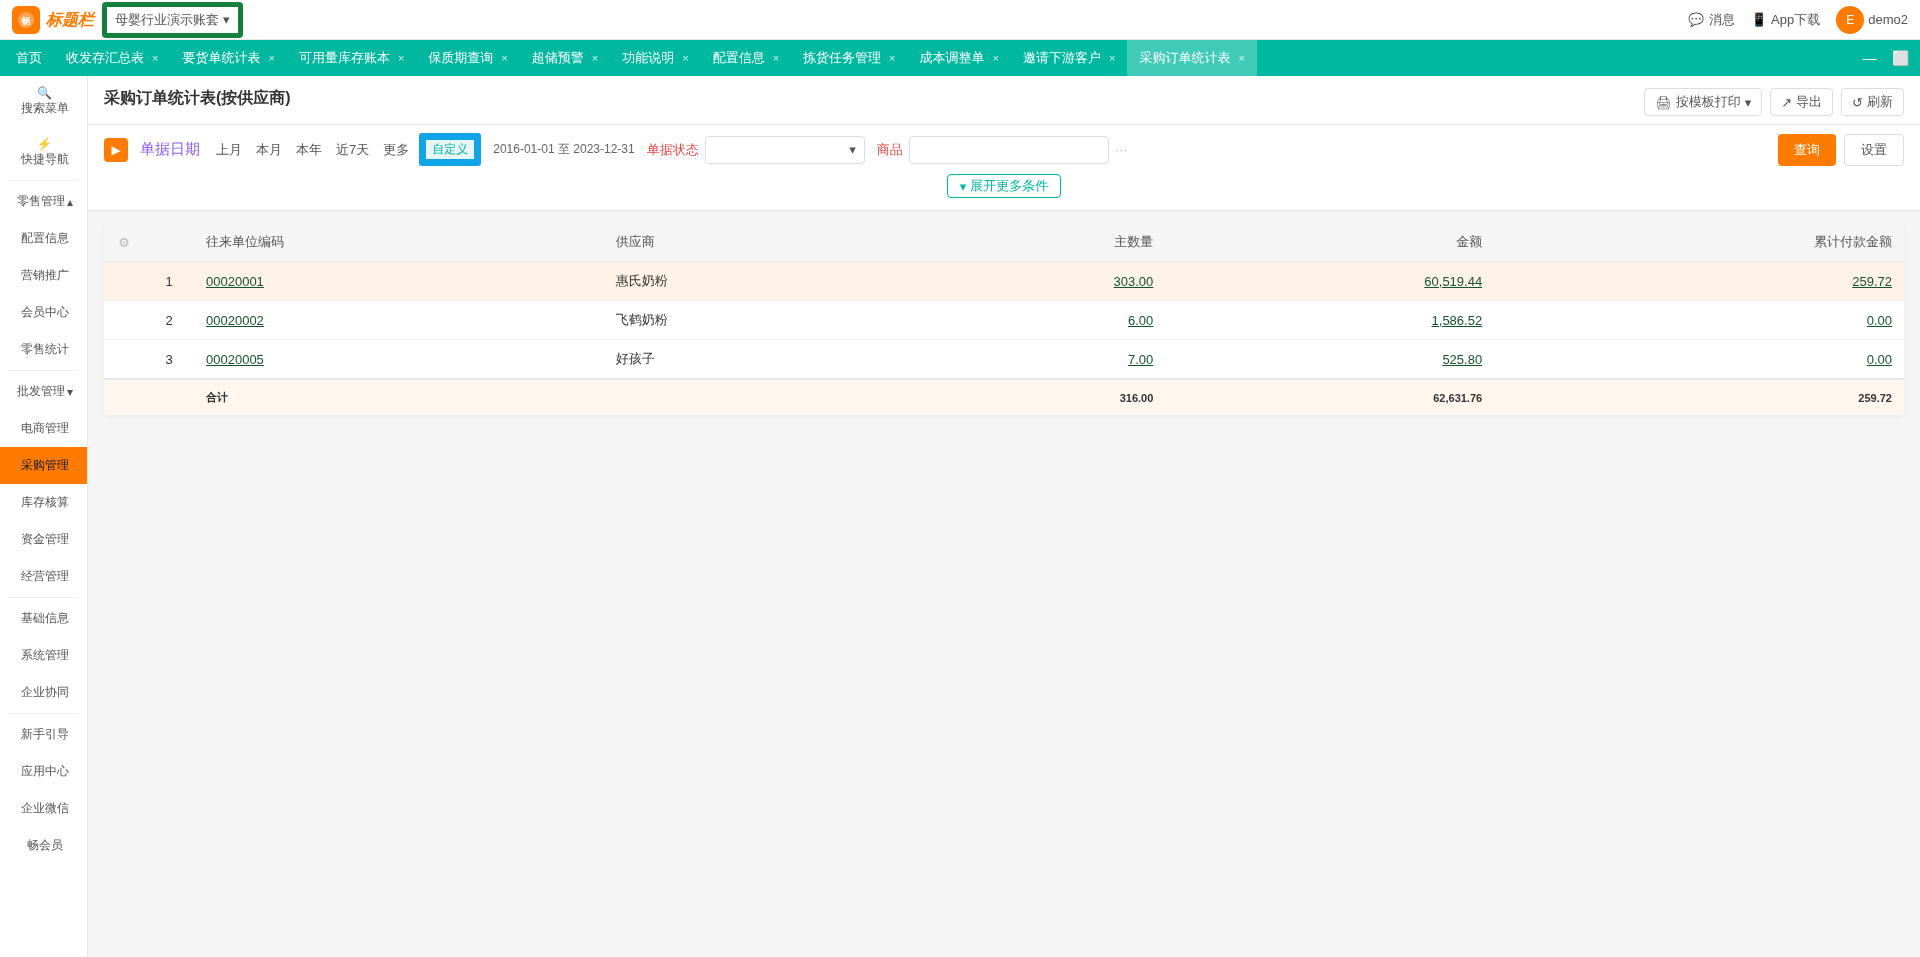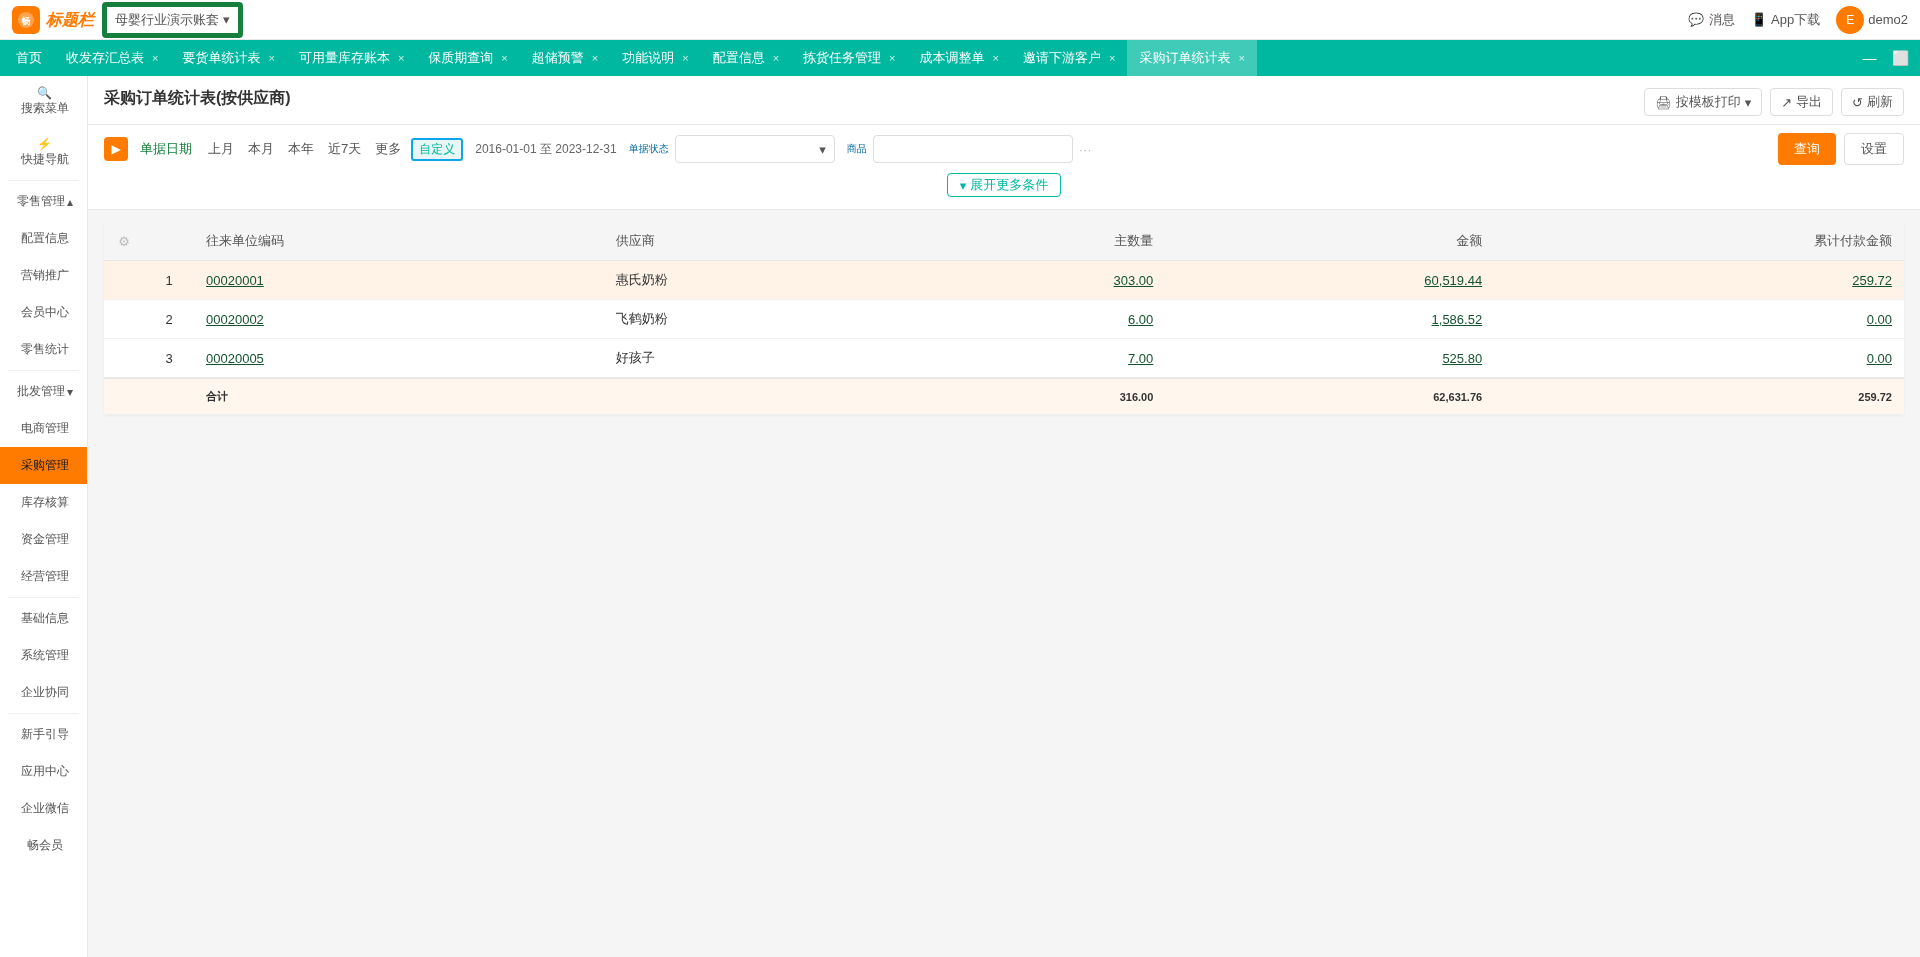--- a/index.html
+++ b/index.html
@@ -39,27 +39,27 @@
     .page-title { font-size: 16px; font-weight: bold; color: #333; }
     .page-actions { display: flex; align-items: center; gap: 8px; }
     .btn-template-print { display: flex; align-items: center; gap: 4px; border: 1px solid #ddd; background: #fff; padding: 4px 10px; border-radius: 4px; cursor: pointer; font-size: 13px; color: #555; }
     .btn-export { display: flex; align-items: center; gap: 4px; border: 1px solid #ddd; background: #fff; padding: 4px 10px; border-radius: 4px; cursor: pointer; font-size: 13px; color: #555; }
     .btn-refresh { display: flex; align-items: center; gap: 4px; border: 1px solid #ddd; background: #fff; padding: 4px 10px; border-radius: 4px; cursor: pointer; font-size: 13px; color: #555; }
 
     
     .filter-area { background: #fff; padding: 8px 16px; border-bottom: 1px solid #e8e8e8; }
     .filter-row { display: flex; align-items: center; gap: 12px; margin-bottom: 4px; flex-wrap: wrap; }
     .filter-toggle { width: 24px; height: 24px; background: #ff7b00; border-radius: 4px; display: flex; align-items: center; justify-content: center; color: #fff; cursor: pointer; font-size: 12px; flex-shrink: 0; }
-    .filter-label { color: #15803d; font-size: 13px; white-space: nowrap; }
+    .filter-label { color: #8b5cf6; font-size: 15px; white-space: nowrap; }
     .date-shortcuts { display: flex; gap: 6px; align-items: center; }
     .date-shortcut { color: #555; font-size: 13px; cursor: pointer; padding: 2px 4px; }
-    .date-range-tag { background: #e8f7f5; color: #00b8a0; border: 2px solid #0ea5e9; border-radius: 3px; padding: 1px 6px; font-size: 12px; cursor: pointer; }
+    .date-range-tag { background: #e8f7f5; color: #00b8a0; border: 7px solid #0ea5e9; border-radius: 3px; padding: 1px 6px; font-size: 12px; cursor: pointer; }
     .date-range-display { font-size: 12px; color: #666; }
     .filter-field { display: flex; align-items: center; gap: 6px; }
-    .filter-field-label { color: #0369a1; font-size: 10px; white-space: nowrap; }
+    .filter-field-label { color: #ef4444; font-size: 13px; white-space: nowrap; }
     .filter-select { border: 1px solid #ddd; border-radius: 4px; padding: 4px 8px; font-size: 13px; color: #555; min-width: 160px; height: 28px; cursor: pointer; background: #fff; display: flex; align-items: center; justify-content: space-between; }
     .filter-input { border: 1px solid #ddd; border-radius: 4px; padding: 4px 8px; font-size: 13px; color: #555; min-width: 200px; height: 28px; }
     .btn-search { background: #ff7b00; color: #fff; border: none; padding: 6px 16px; border-radius: 4px; cursor: pointer; font-size: 13px; }
     .btn-settings { background: #fff; color: #555; border: 1px solid #ddd; padding: 6px 16px; border-radius: 4px; cursor: pointer; font-size: 13px; }
 
     
     .table-area { flex: 1; padding: 12px 16px; }
     .data-table { width: 100%; border-collapse: collapse; background: #fff; border-radius: 4px; overflow: hidden; box-shadow: 0 1px 3px rgba(0,0,0,0.05); }
     .data-table thead tr { background: #f5f5f5; }
     .data-table th { padding: 10px 12px; text-align: left; font-weight: 500; color: #555; border-bottom: 1px solid #e8e8e8; font-size: 13px; white-space: nowrap; }

